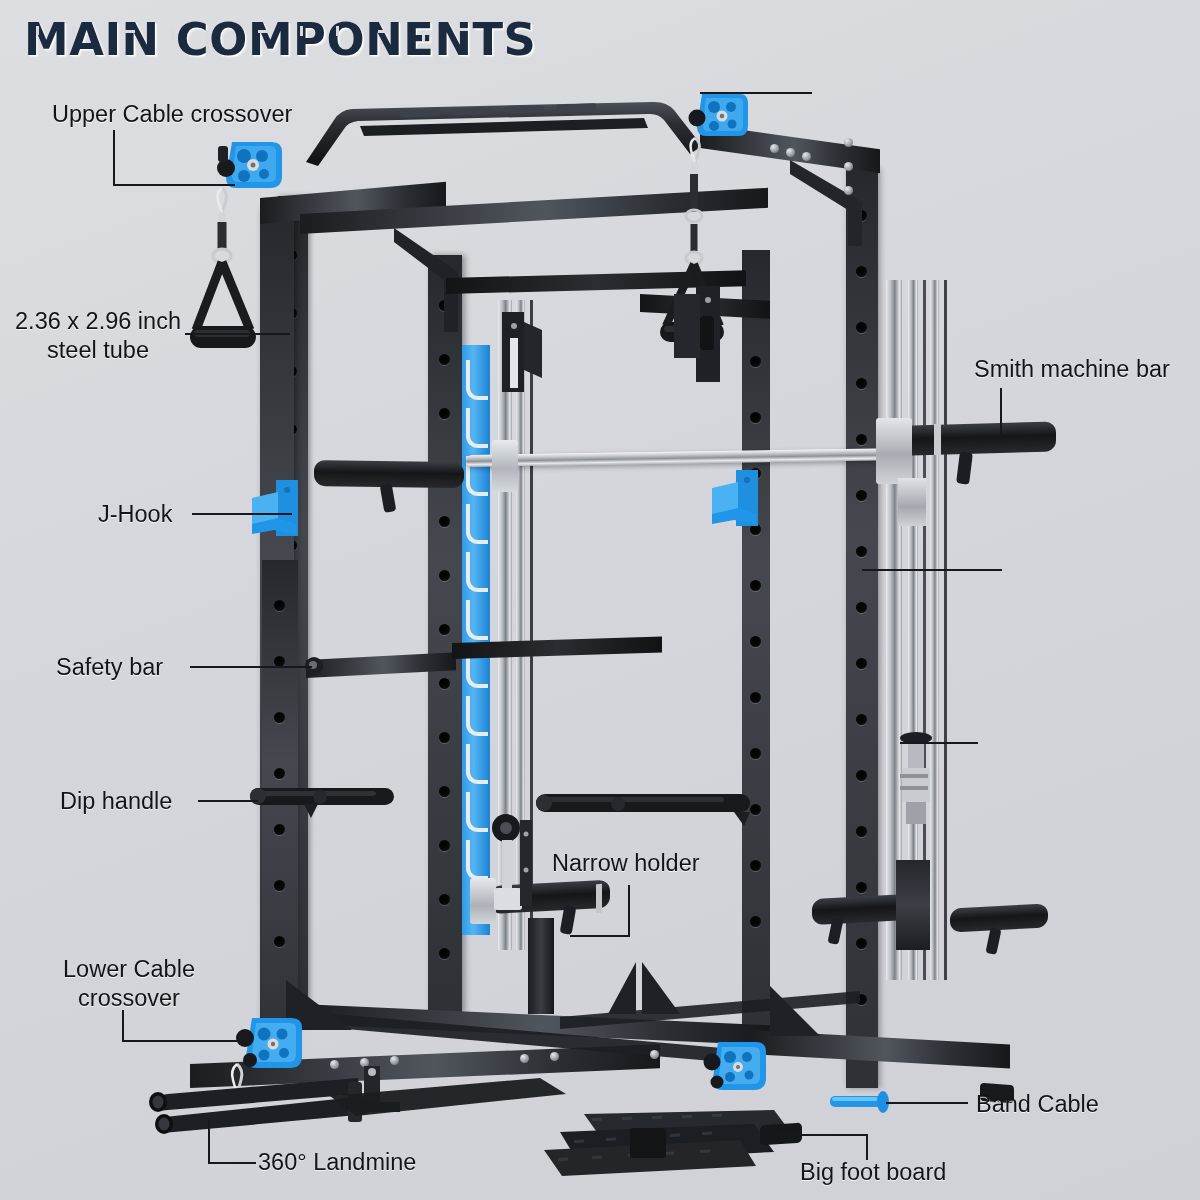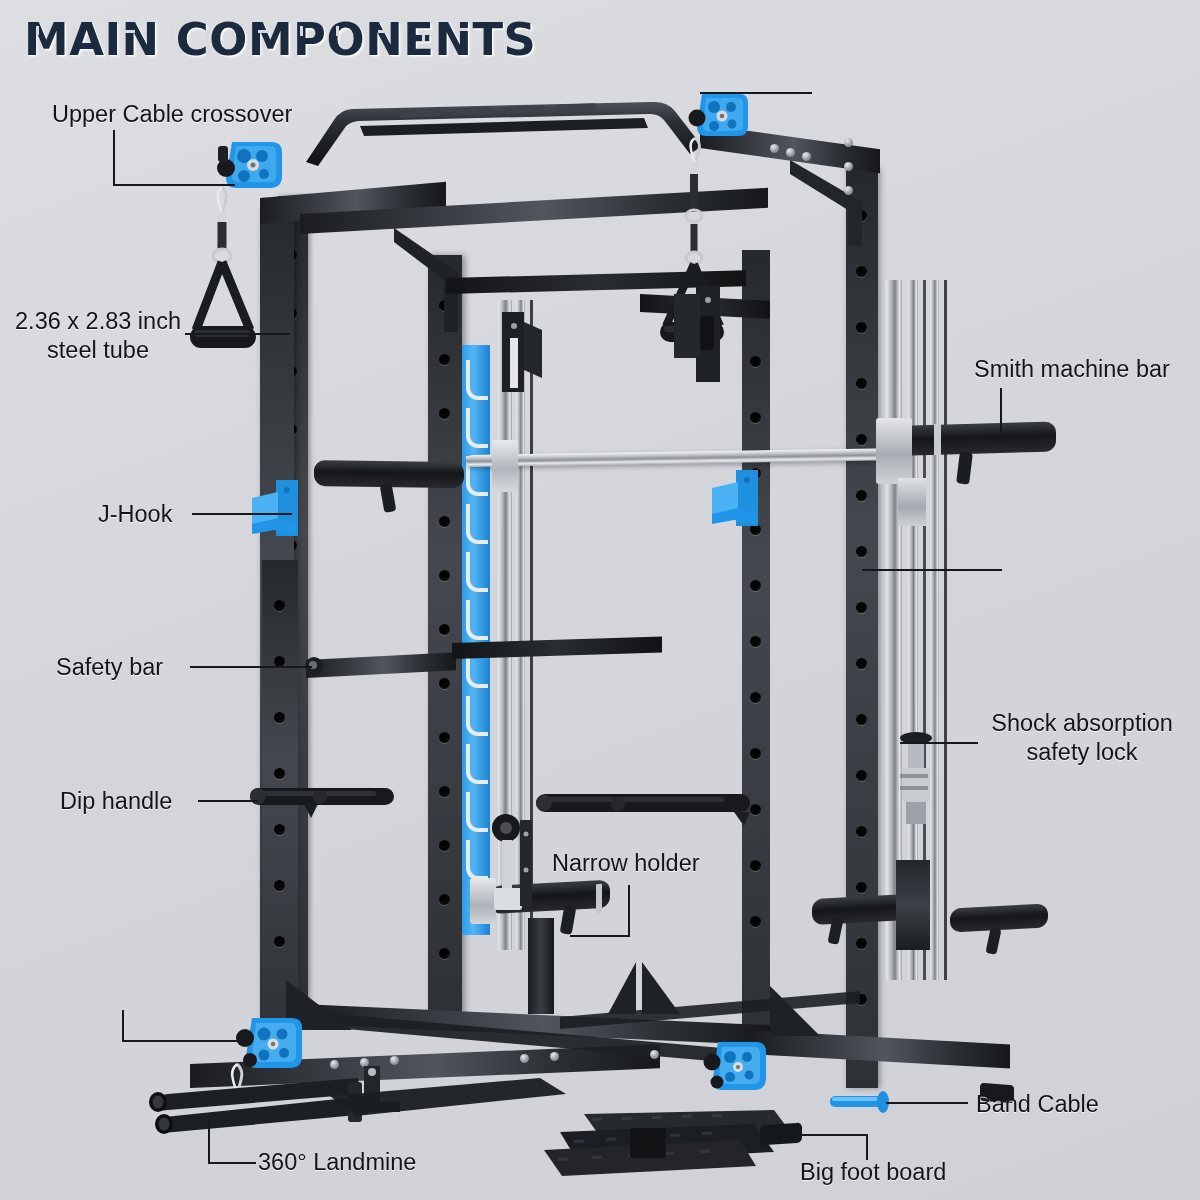--- a/index.html
+++ b/index.html
@@ -570,37 +570,37 @@
 
   <div class="ld v" style="left:208px;top:1120px;height:44px;"></div>
   <div class="ld h" style="left:208px;top:1162px;width:48px;"></div>
 
   <div class="ld h" style="left:776px;top:1134px;width:92px;"></div>
   <div class="ld v" style="left:866px;top:1134px;height:26px;"></div>
 
   <div class="lbl" style="left:32px;top:100px;margin-left:20px;">Upper Cable crossover</div>
 
 
-  <div class="lbl ctr" style="left:12px;top:307px;width:172px;">2.36 x 2.83 inch
+  <div class="lbl ctr" style="left:12px;top:307px;width:172px;">2.36 x 2.96 inch
 steel tube</div>
 
   <div class="lbl" style="left:974px;top:355px;">Smith machine bar</div>
 
   <div class="lbl" style="left:98px;top:500px;">J-Hook</div>
 
 
   <div class="lbl" style="left:56px;top:653px;">Safety bar</div>
 
-  <div class="lbl ctr" style="left:972px;top:709px;width:220px;">Shock absorption
-safety lock</div>
 
   <div class="lbl" style="left:60px;top:787px;">Dip handle</div>
 
   <div class="lbl" style="left:552px;top:849px;">Narrow holder</div>
 
+  <div class="lbl ctr" style="left:38px;top:955px;width:182px;">Lower Cable
+crossover</div>
 
   <div class="lbl" style="left:976px;top:1090px;">Band Cable</div>
 
   <div class="lbl" style="left:258px;top:1148px;">360° Landmine</div>
 
   <div class="lbl" style="left:800px;top:1158px;">Big foot board</div>
 
 </div>
 
 </body></html>

